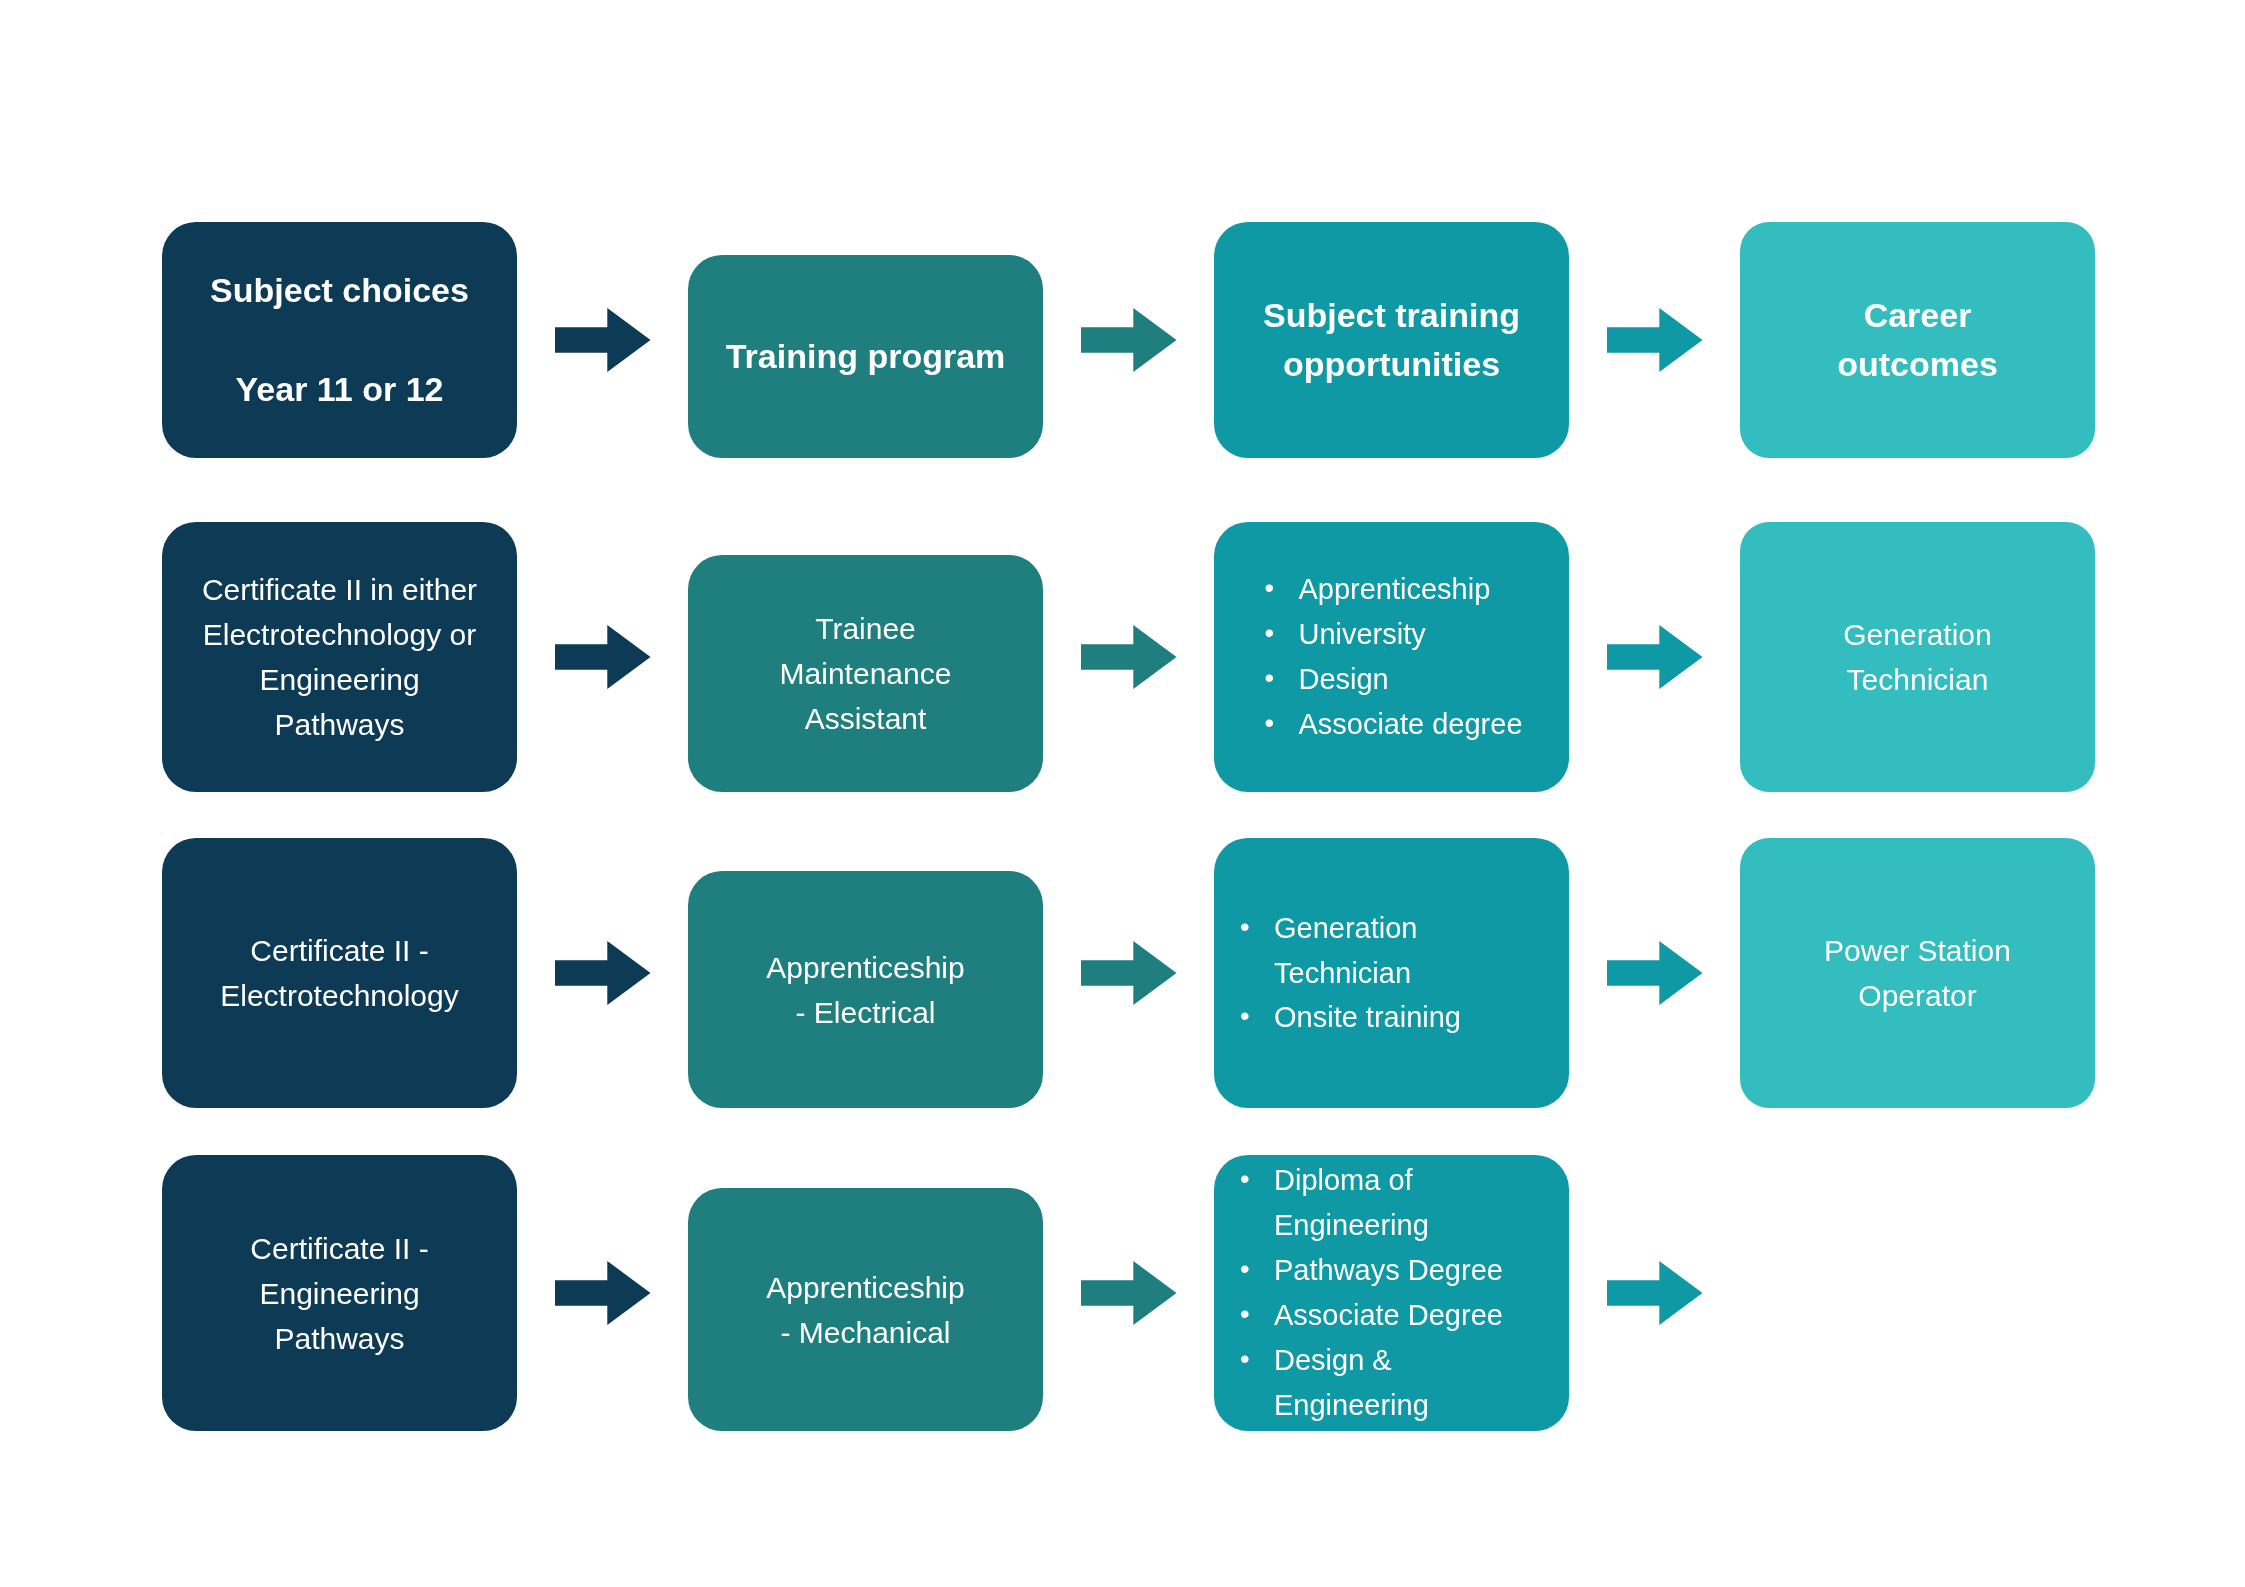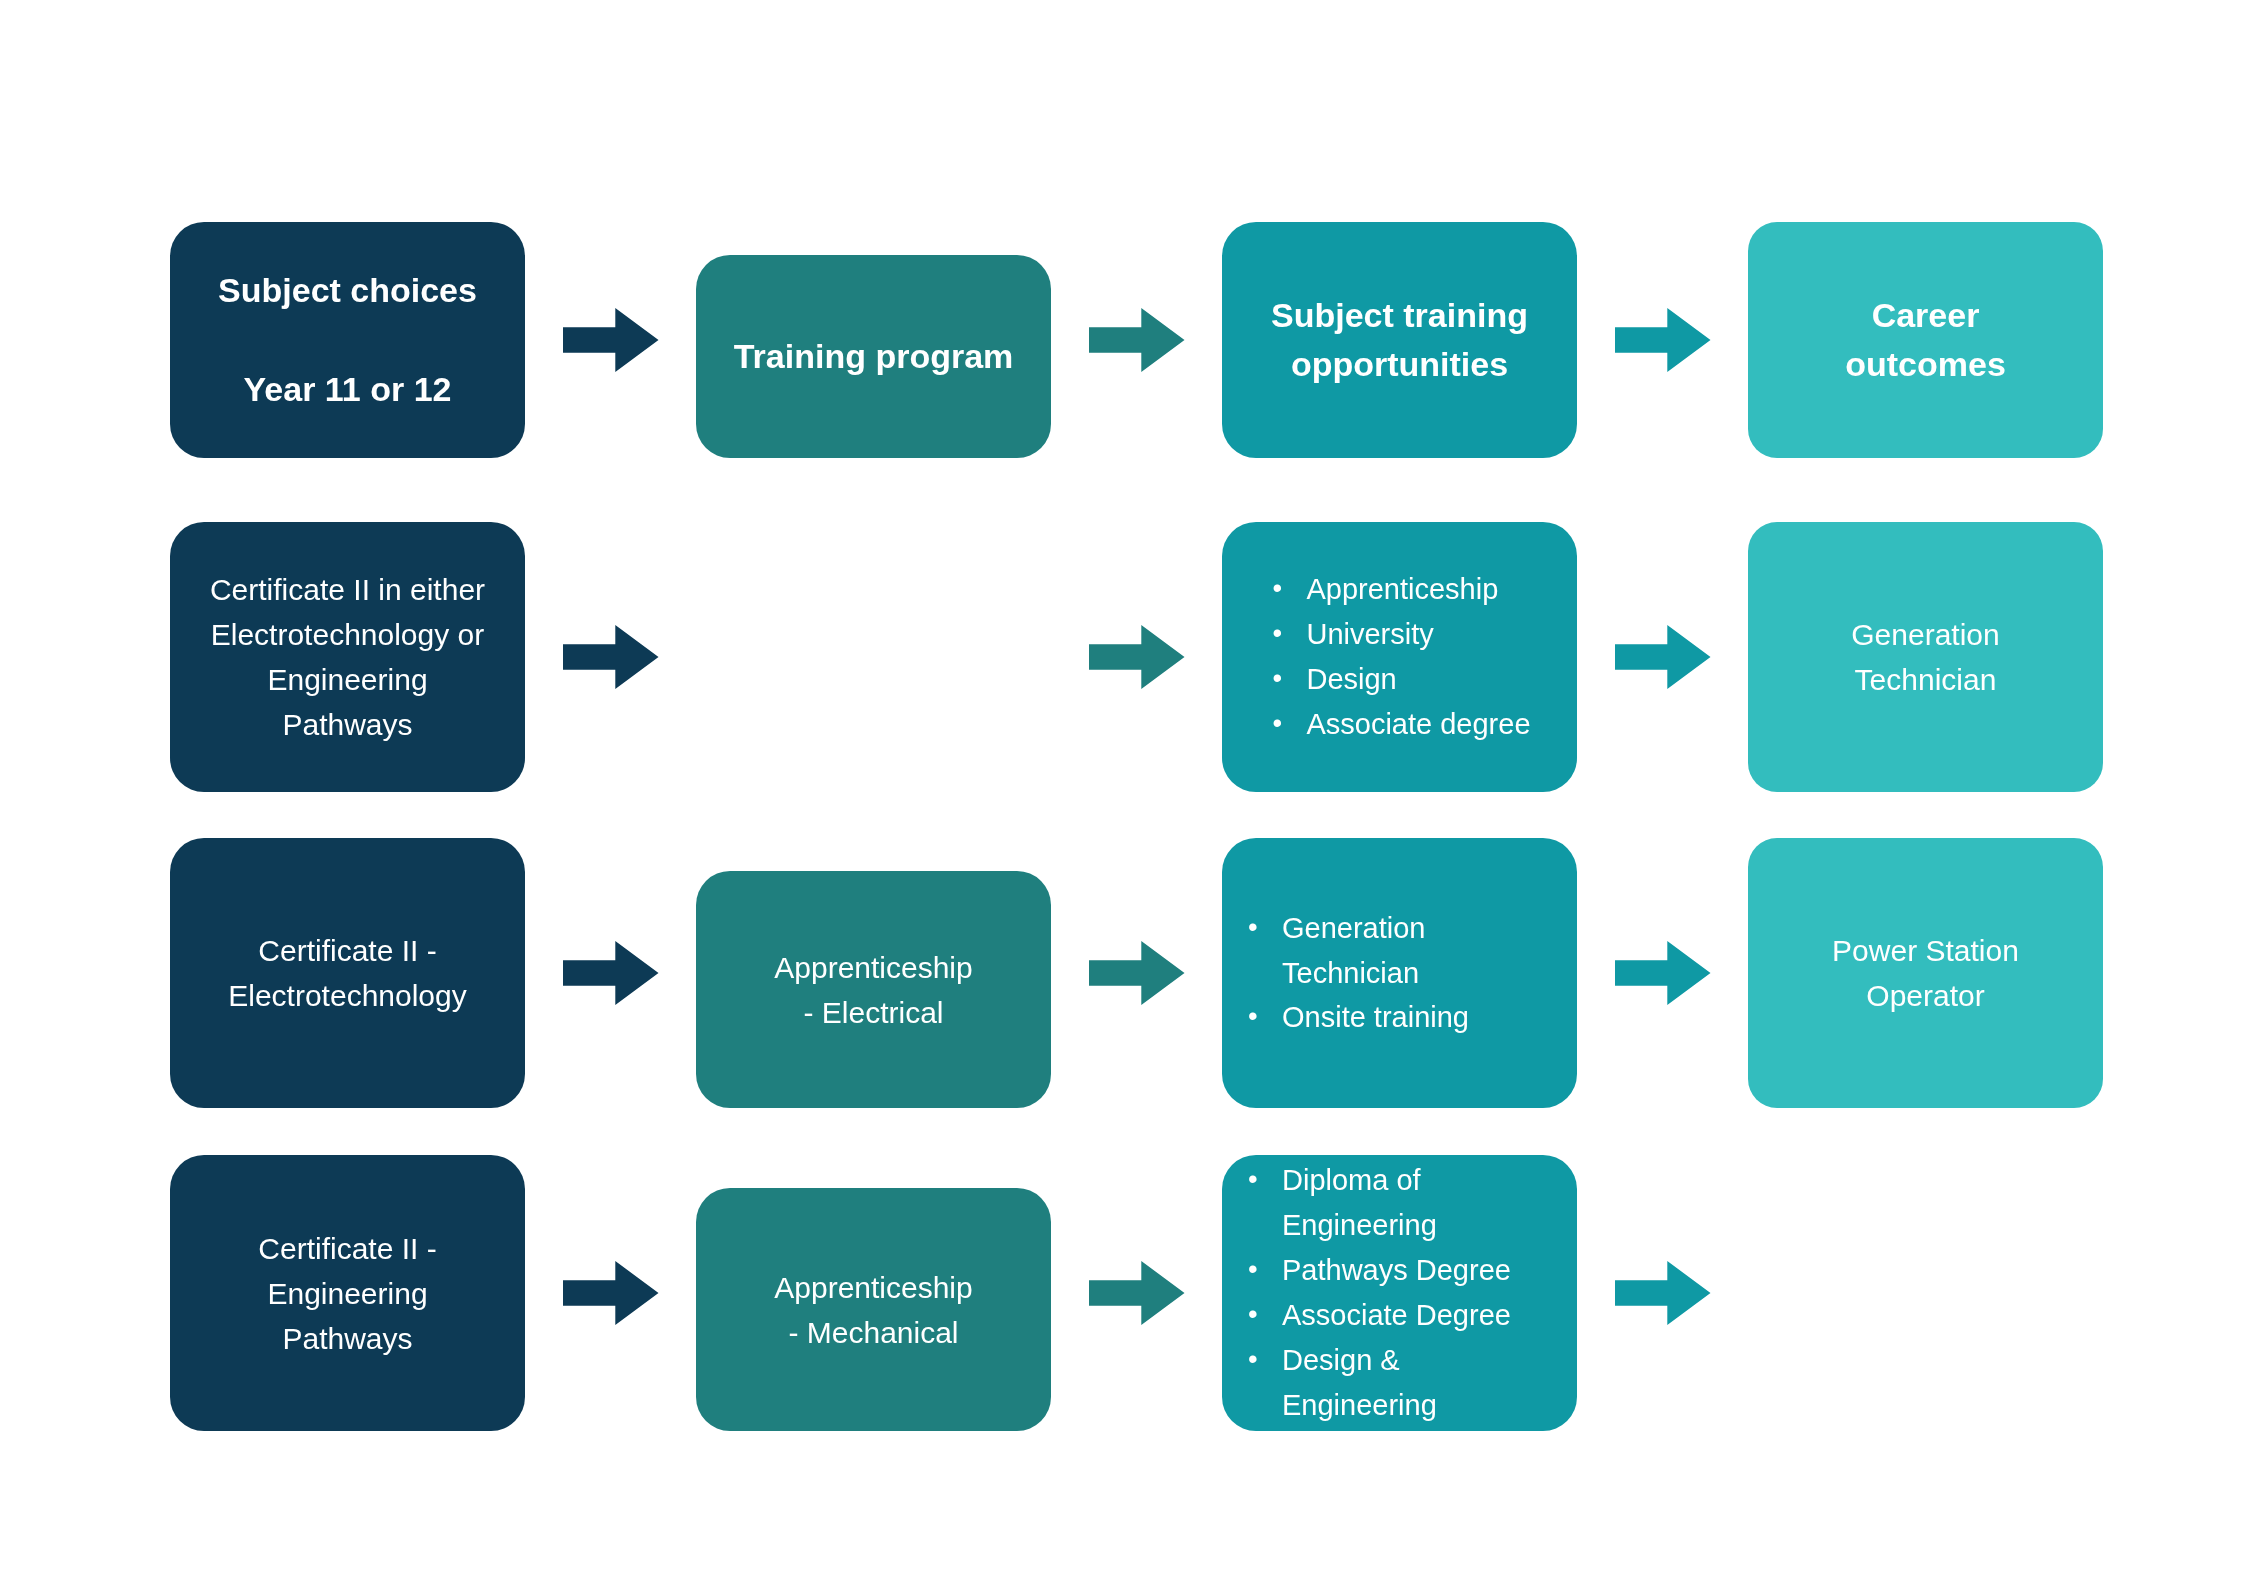--- a/index.html
+++ b/index.html
@@ -8,21 +8,21 @@
     background: var(--background, #ffffff);
     width: 2245px;
     height: 1587px;
     font-family: "Liberation Sans", sans-serif;
     position: relative;
     overflow: hidden;
   }
 
   .flow {
     position: absolute;
-    left: 170px;
+    left: 162px;
     top: 222px;
     display: grid;
     grid-template-columns: 355px 171px 355px 171px 355px 171px 355px;
     grid-template-rows: 236px 64px 270px 46px 270px 47px 276px;
   }
 
   
   .c1 { grid-column: 1; }
   .g1 { grid-column: 2; }
   .c2 { grid-column: 3; margin-top: 33px; }
@@ -132,20 +132,25 @@
 
   <div class="box bg1 c1 r2">
     <div class="txt">Certificate II in either
 Electrotechnology or
 Engineering
 Pathways</div>
   </div>
   <div class="gut g1 r2">
     <div class="arrow a1"></div>
   </div>
+  <div class="box bg2 c2 r2">
+    <div class="txt">Trainee
+Maintenance
+Assistant</div>
+  </div>
   <div class="gut g2 r2">
     <div class="arrow a2"></div>
   </div>
   <div class="box bg3 c3 r2">
     <ul>
         <li>Apprenticeship</li>
         <li>University</li>
         <li>Design</li>
         <li>Associate degree</li>
       </ul>

